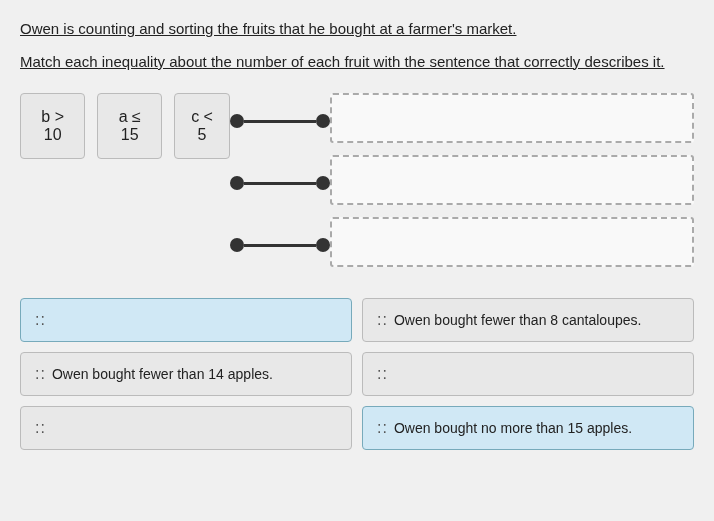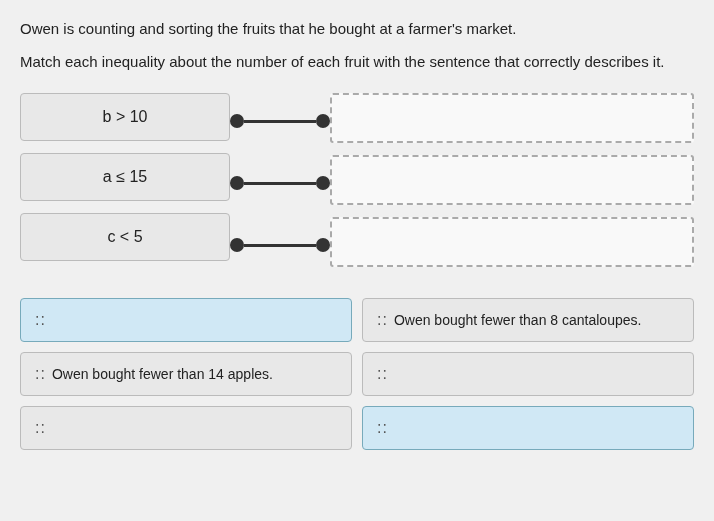--- a/index.html
+++ b/index.html
@@ -8,30 +8,31 @@
       background: #f0f0f0;
       width: 714px;
       min-height: 521px;
       padding: 18px 20px;
       font-size: 15px;
       color: #222;
     }
     .intro-text {
       margin-bottom: 10px;
       line-height: 1.5;
+      text-decoration: underline;
     }
     .match-area {
       display: flex;
       gap: 0;
       margin-top: 20px;
       align-items: flex-start;
     }
     .left-inequalities {
       display: flex;
-      flex-direction: column;
+      flex-direction: row;
       gap: 12px;
       width: 210px;
     }
     .inequality-box {
       background: #e8e8e8;
       border: 1.5px solid #bbb;
       border-radius: 4px;
       padding: 14px 10px;
       text-align: center;
       font-size: 16px;
@@ -162,14 +163,15 @@
     <span>Owen bought fewer than 14 apples.</span>
   </div>
   <div class="tile">
     <span class="tile-dots">::</span>
   </div>
   <div class="tile">
     <span class="tile-dots">::</span>
   </div>
   <div class="tile tile-highlighted">
     <span class="tile-dots">::</span>
+    <span>Owen bought no more than 15 apples.</span>
   </div>
 </div>
 
 </body></html>

